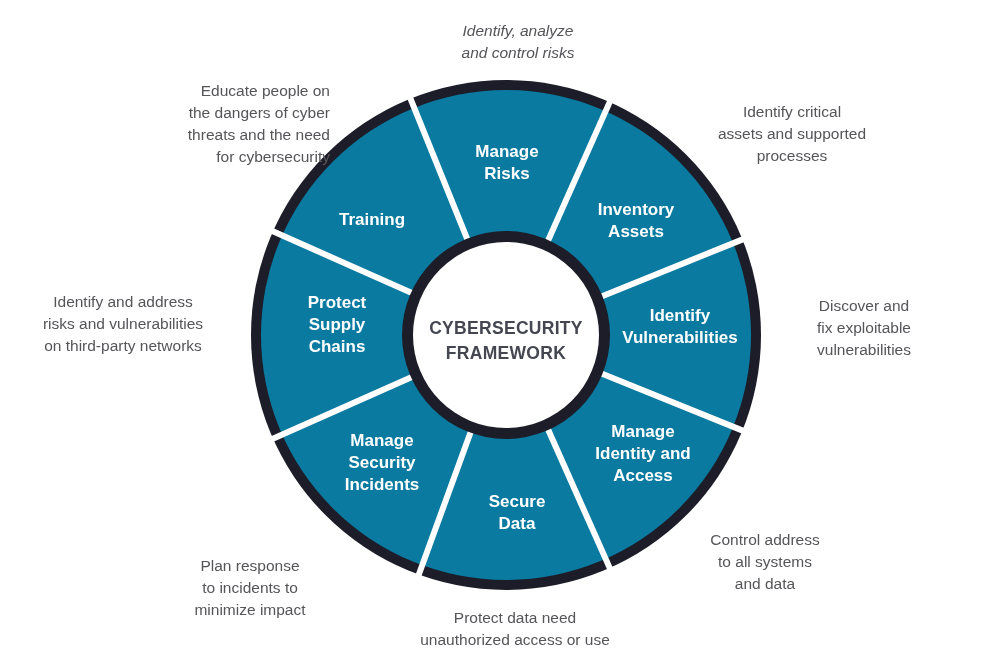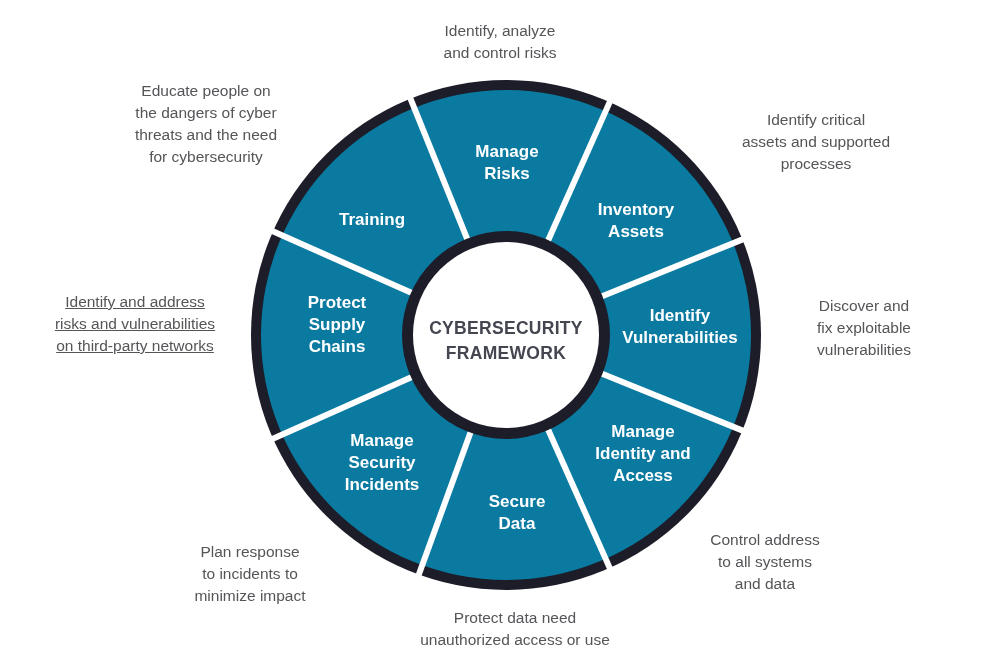--- a/index.html
+++ b/index.html
@@ -50,35 +50,35 @@
     <tspan x="382" y="446">Manage</tspan><tspan x="382" y="468">Security</tspan><tspan x="382" y="490">Incidents</tspan>
   </text>
   <text class="seg-label">
     <tspan x="337" y="308">Protect</tspan><tspan x="337" y="330">Supply</tspan><tspan x="337" y="352">Chains</tspan>
   </text>
   <text class="seg-label">
     <tspan x="372" y="225">Training</tspan>
   </text>
 </svg>
 
-<div class="note" style="left:400px; top:20px; width:200px;">Identify, analyze
+<div class="note" style="left:418px; top:20px; width:200px;font-style:italic;">Identify, analyze
 and control risks</div>
-<div class="note" style="left:716px; top:101px; width:200px;margin-top:8px;">Identify critical
+<div class="note" style="left:692px; top:101px; width:200px;">Identify critical
 assets and supported
 processes</div>
 <div class="note" style="left:784px; top:295px; width:160px;">Discover and
 fix exploitable
 vulnerabilities</div>
 <div class="note" style="left:685px; top:529px; width:160px;">Control address
 to all systems
 and data</div>
 <div class="note" style="left:390px; top:607px; width:250px;">Protect data need
 unauthorized access or use</div>
-<div class="note" style="left:170px; top:541px; width:160px;">Plan response
+<div class="note" style="left:170px; top:555px; width:160px;">Plan response
 to incidents to
 minimize impact</div>
-<div class="note" style="left:20px; top:291px; width:230px;text-decoration:underline;">Identify and address
+<div class="note" style="left:8px; top:291px; width:230px;">Identify and address
 risks and vulnerabilities
 on third-party networks</div>
-<div class="note" style="left:106px; top:80px; width:200px;">Educate people on
+<div class="note" style="left:130px; top:80px; width:200px;text-align:right;">Educate people on
 the dangers of cyber
 threats and the need
 for cybersecurity</div>
 
 </body></html>

